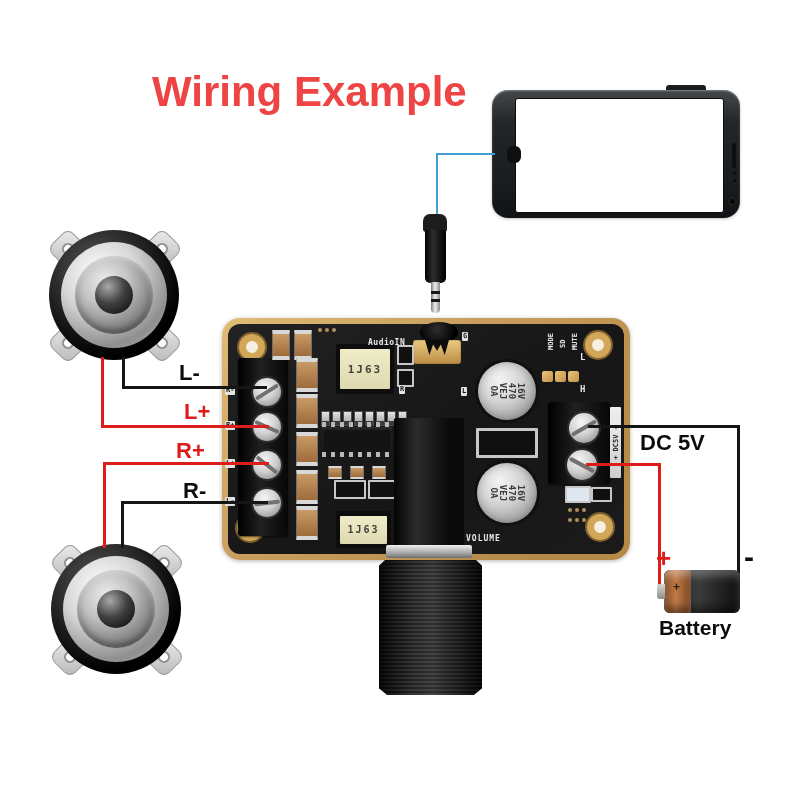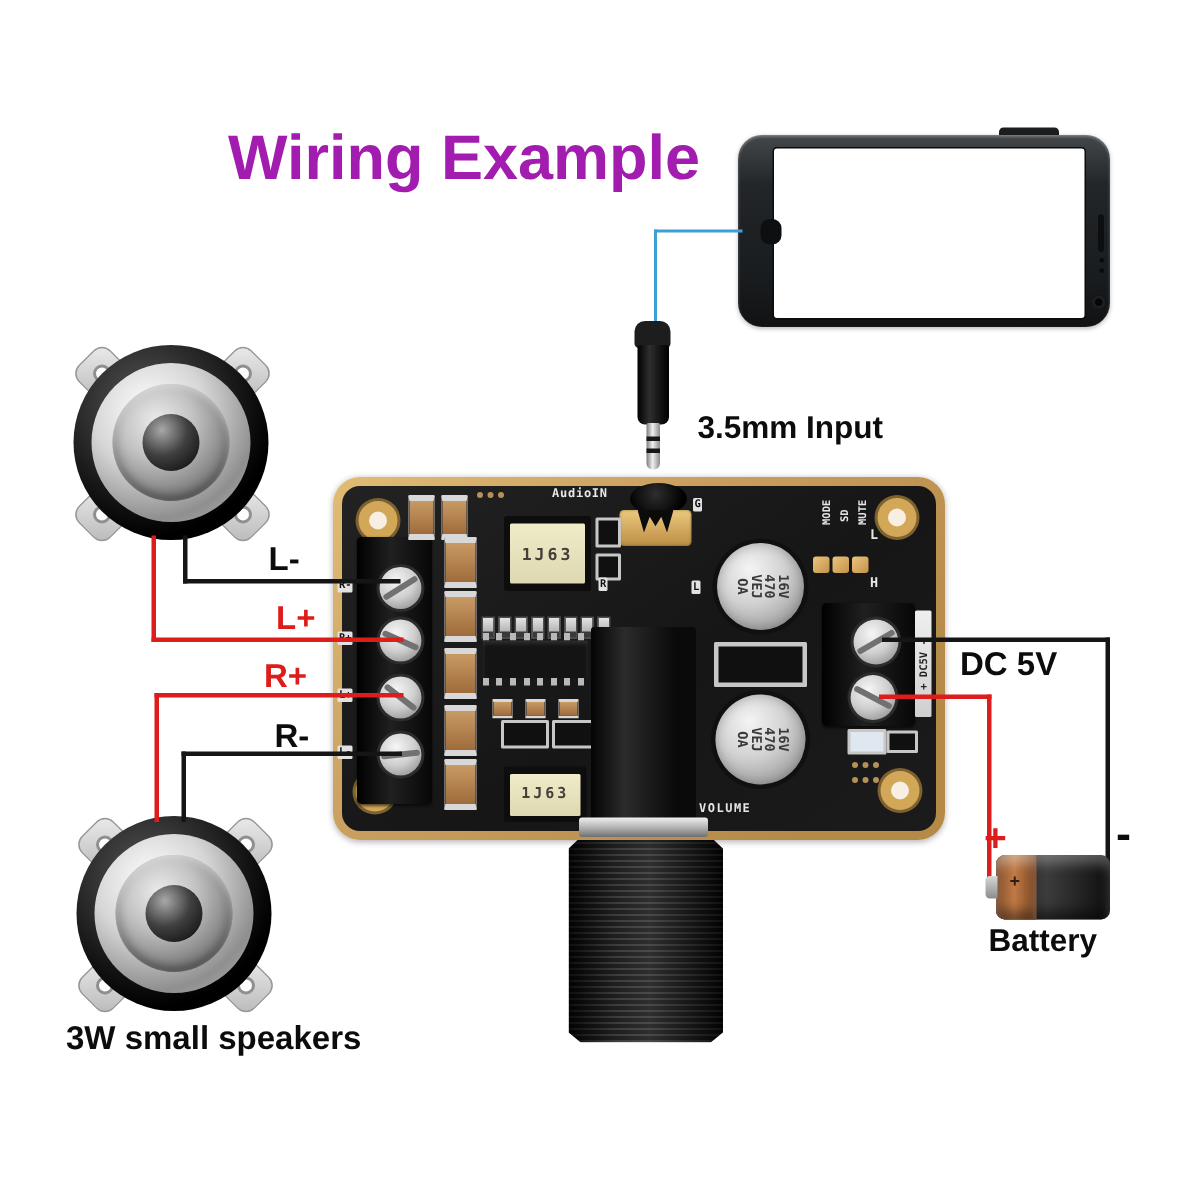--- a/index.html
+++ b/index.html
@@ -1,21 +1,21 @@
 <!DOCTYPE html>
 <html><head>
 <meta charset="utf-8">
 <style>
   html,body{margin:0;padding:0;background:#fff;}
   #canvas{position:relative;width:800px;height:800px;background:#ffffff;overflow:hidden;
           font-family:"Liberation Sans", sans-serif;}
   .abs{position:absolute;}
 
   
-  .title{left:152px;top:81px;font-size:42px;font-weight:bold;color:#a21caf;letter-spacing:0px;}
+  .title{left:152px;top:68px;font-size:42px;font-weight:bold;color:#ef4444;letter-spacing:0px;}
   .biglabel{font-size:21px;font-weight:bold;color:#0c0c0c;}
   .wirelabel{font-size:22px;font-weight:bold;}
   .lbl-black{color:#0c0c0c;}
   .lbl-red{color:#dd1c1c;}
   .sign{font-size:26px;font-weight:bold;}
 
   
   .phone{left:492px;top:90px;width:248px;height:128px;border-radius:16px;
          background:linear-gradient(180deg,#45484b,#232629 26%,#191c1e 75%,#101214);
          box-shadow:inset 0 1px 2px rgba(255,255,255,.35), 0 1px 3px rgba(0,0,0,.25);z-index:3;}
@@ -145,21 +145,20 @@
   <div class="abs phone-cam"></div>
 
   <div class="wire w-blue" style="left:436px;top:153px;width:59px;height:2px;"></div>
   <div class="wire w-blue" style="left:436px;top:153px;width:2px;height:64px;"></div>
 
   <div class="abs plug-top"></div>
   <div class="abs plug-body"></div>
   <div class="abs plug-shaft"></div>
   <div class="abs plug-ring"></div>
   <div class="abs plug-ring2"></div>
-  <div class="abs biglabel" style="left:465px;top:274px;">3.5mm Input</div>
 
   <div class="speaker" style="left:47px;top:228px;">
     <div class="ear" style="left:6px;top:6px;">
         <div class="ear-hole"></div>
       </div>
     <div class="ear" style="left:100px;top:6px;">
         <div class="ear-hole"></div>
       </div>
     <div class="ear" style="left:6px;top:100px;">
         <div class="ear-hole"></div>
@@ -184,21 +183,20 @@
         <div class="ear-hole"></div>
       </div>
     <div class="ear" style="left:100px;top:100px;">
         <div class="ear-hole"></div>
       </div>
     <div class="spk-outer"></div>
     <div class="spk-ring"></div>
     <div class="spk-cone"></div>
     <div class="spk-dome"></div>
   </div>
-  <div class="abs biglabel" style="left:44px;top:679px;font-size:22px;">3W small speakers</div>
 
   <div class="wire w-black" style="left:122px;top:357px;width:3px;height:32px;"></div>
   <div class="wire w-black" style="left:122px;top:386px;width:145px;height:3px;"></div>
   <div class="wire w-red" style="left:101px;top:357px;width:3px;height:71px;"></div>
   <div class="wire w-red" style="left:101px;top:425px;width:168px;height:3px;"></div>
   <div class="wire w-red" style="left:103px;top:462px;width:166px;height:3px;"></div>
   <div class="wire w-red" style="left:103px;top:462px;width:3px;height:86px;"></div>
   <div class="wire w-black" style="left:121px;top:501px;width:147px;height:3px;"></div>
   <div class="wire w-black" style="left:121px;top:501px;width:3px;height:47px;"></div>
 
@@ -276,21 +274,21 @@
     <div class="frame-smd" style="left:146px;top:162px;width:28px;height:15px;"></div>
 
     <div class="pot" style="left:172px;top:100px;width:70px;height:140px;"></div>
     <div class="pot-strip" style="left:164px;top:227px;width:86px;height:13px;"></div>
 
     <div class="jack-grommet" style="left:198px;top:4px;width:38px;height:21px;"></div>
     <div class="jack-gold" style="left:191px;top:22px;width:48px;height:24px;"></div>
     <div class="jack-cut" style="left:203px;top:22px;width:24px;height:15px;"></div>
     <div class="frame-smd" style="left:175px;top:27px;width:13px;height:16px;"></div>
     <div class="frame-smd" style="left:175px;top:51px;width:13px;height:14px;"></div>
-    <div class="silk" style="left:146px;top:6px;font-size:8px;letter-spacing:.5px;">AudioIN</div>
+    <div class="silk" style="left:146px;top:20px;font-size:8px;letter-spacing:.5px;">AudioIN</div>
     <div class="pcb-tag" style="left:240px;top:14px;">G</div>
     <div class="pcb-tag" style="left:177px;top:67px;">R</div>
     <div class="pcb-tag" style="left:239px;top:69px;">L</div>
 
     <div class="ecap" style="left:256px;top:44px;width:58px;height:58px;">
       <div class="cap-print">
         <span>16V</span>
         <span>470</span>
         <span>VEJ</span>
         <span>OA</span>

